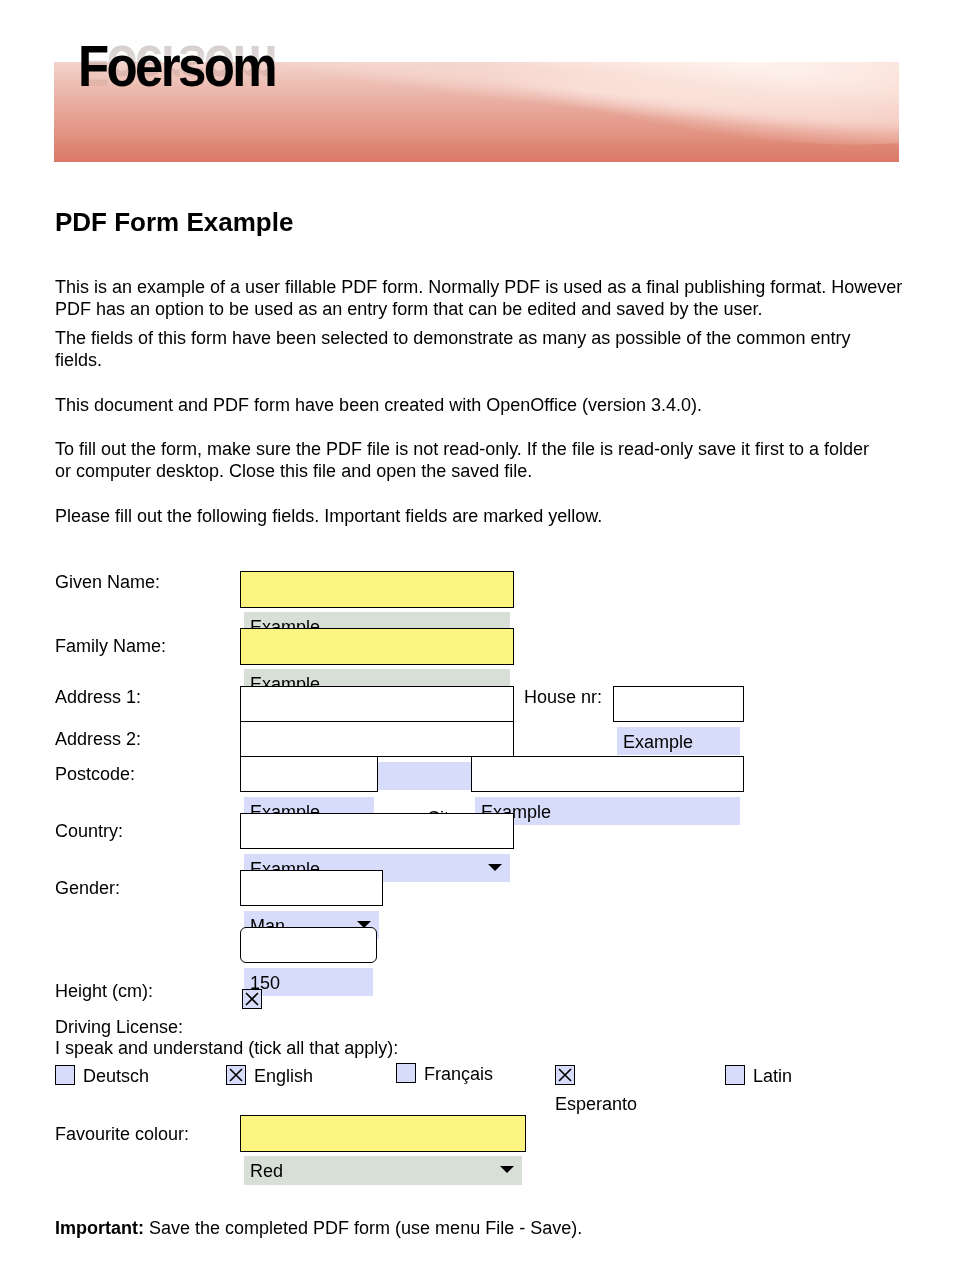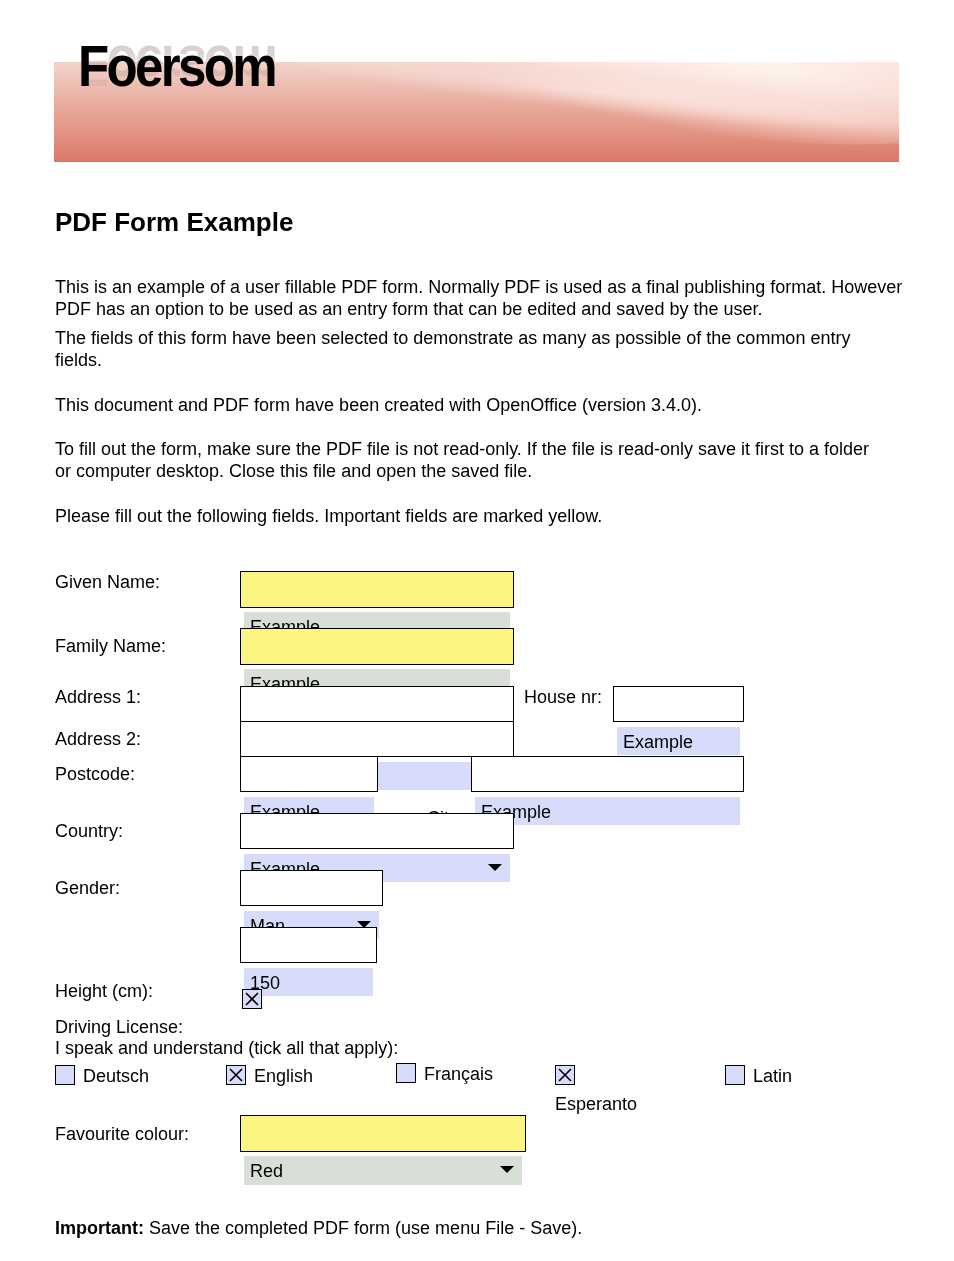--- a/index.html
+++ b/index.html
@@ -156,21 +156,21 @@
 <div class="abs label" style="left:55px; top:877px;">Gender:</div>
 <div class="abs field" style="left:240px; top:870px; width:143px; height:36px;">
   <div class="inner">
     <span>Man</span>
     <span class="arrow"></span>
   </div>
 </div>
 
 
 <div class="abs label" style="left:55px; top:980px;">Height (cm):</div>
-<div class="abs field" style="left:240px; top:927px; width:137px; height:36px;">
+<div class="abs field" style="left:240px; top:927px; width:137px; height:36px;border-radius:6px;">
   <div class="inner">150</div>
 </div>
 
 
 <div class="abs label" style="left:55px; top:1016px;">Driving License:</div>
 <div class="abs cb" style="left:242px; top:989px;">
   <svg width="14" height="14" viewBox="0 0 14 14">
       <path d="M1 1 L13 13 M13 1 L1 13" stroke="#000" stroke-width="1.6"></path>
     </svg>
 </div>

